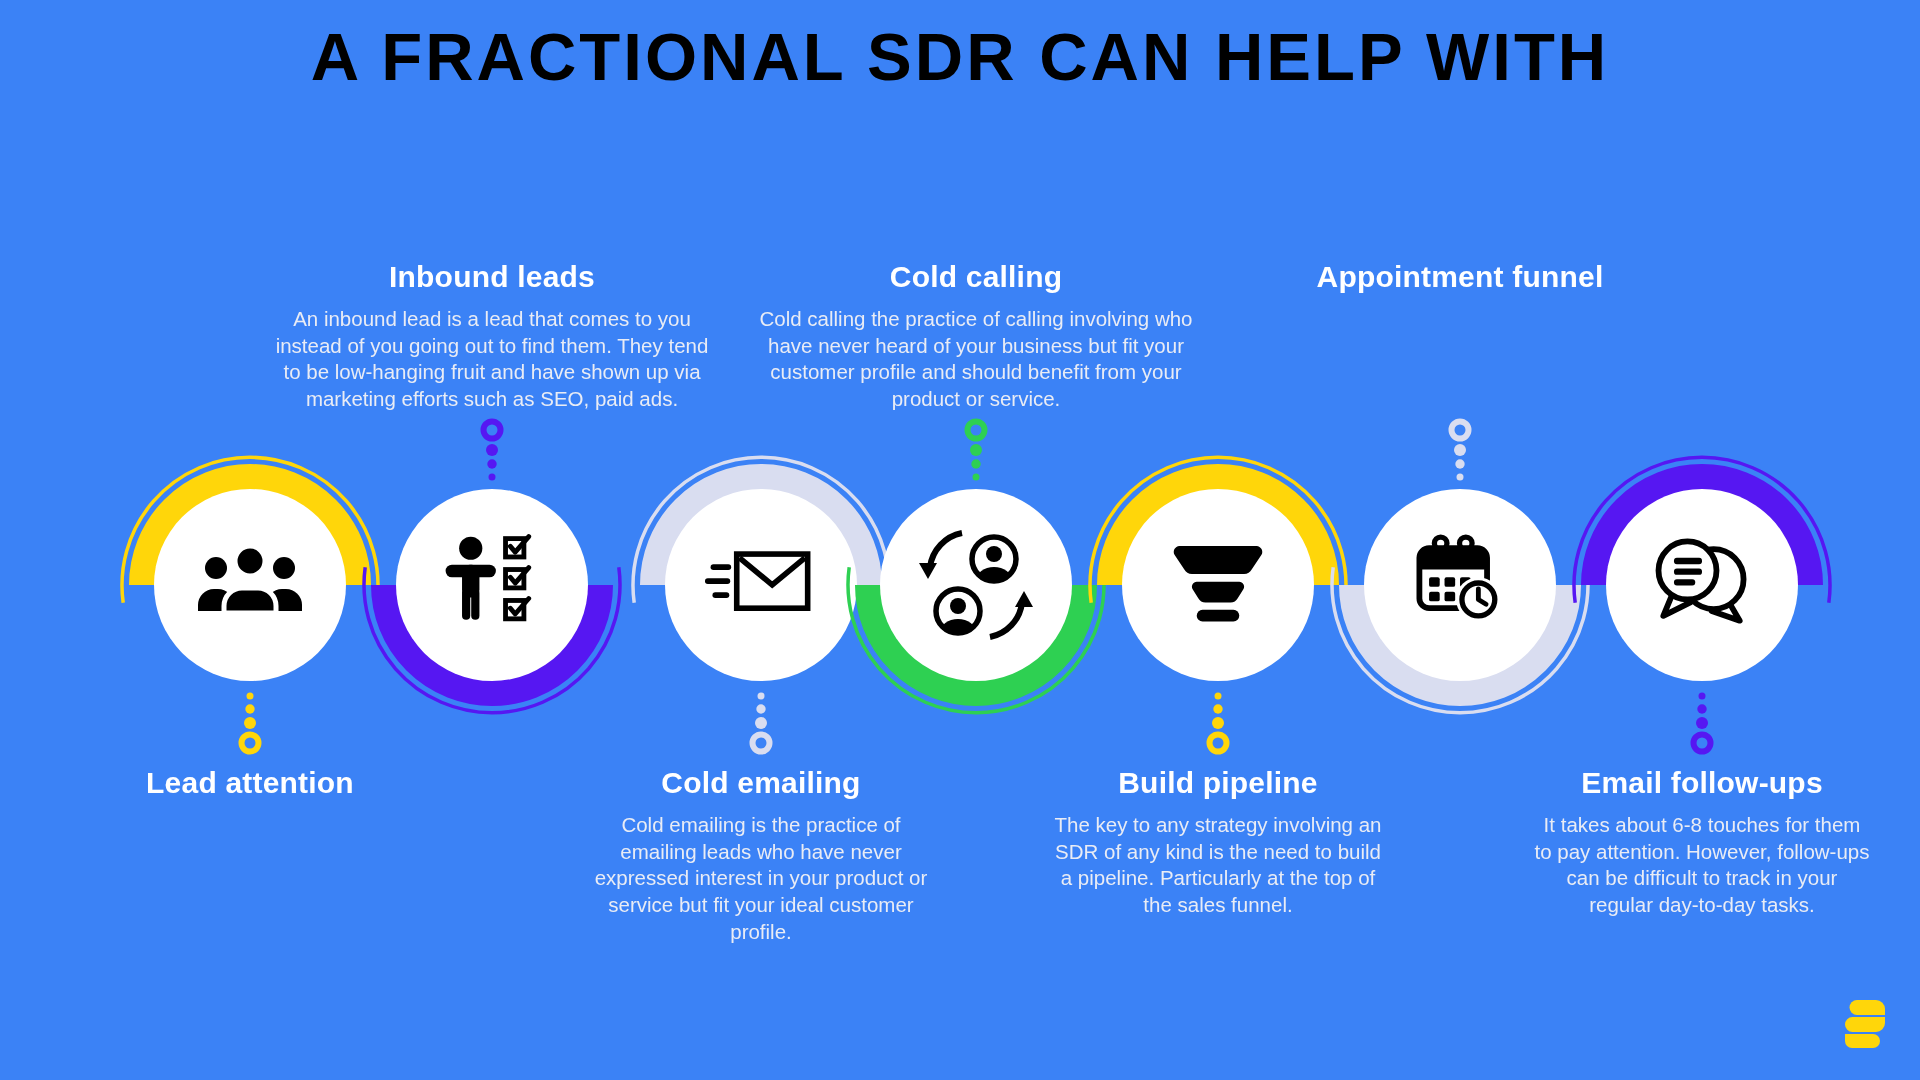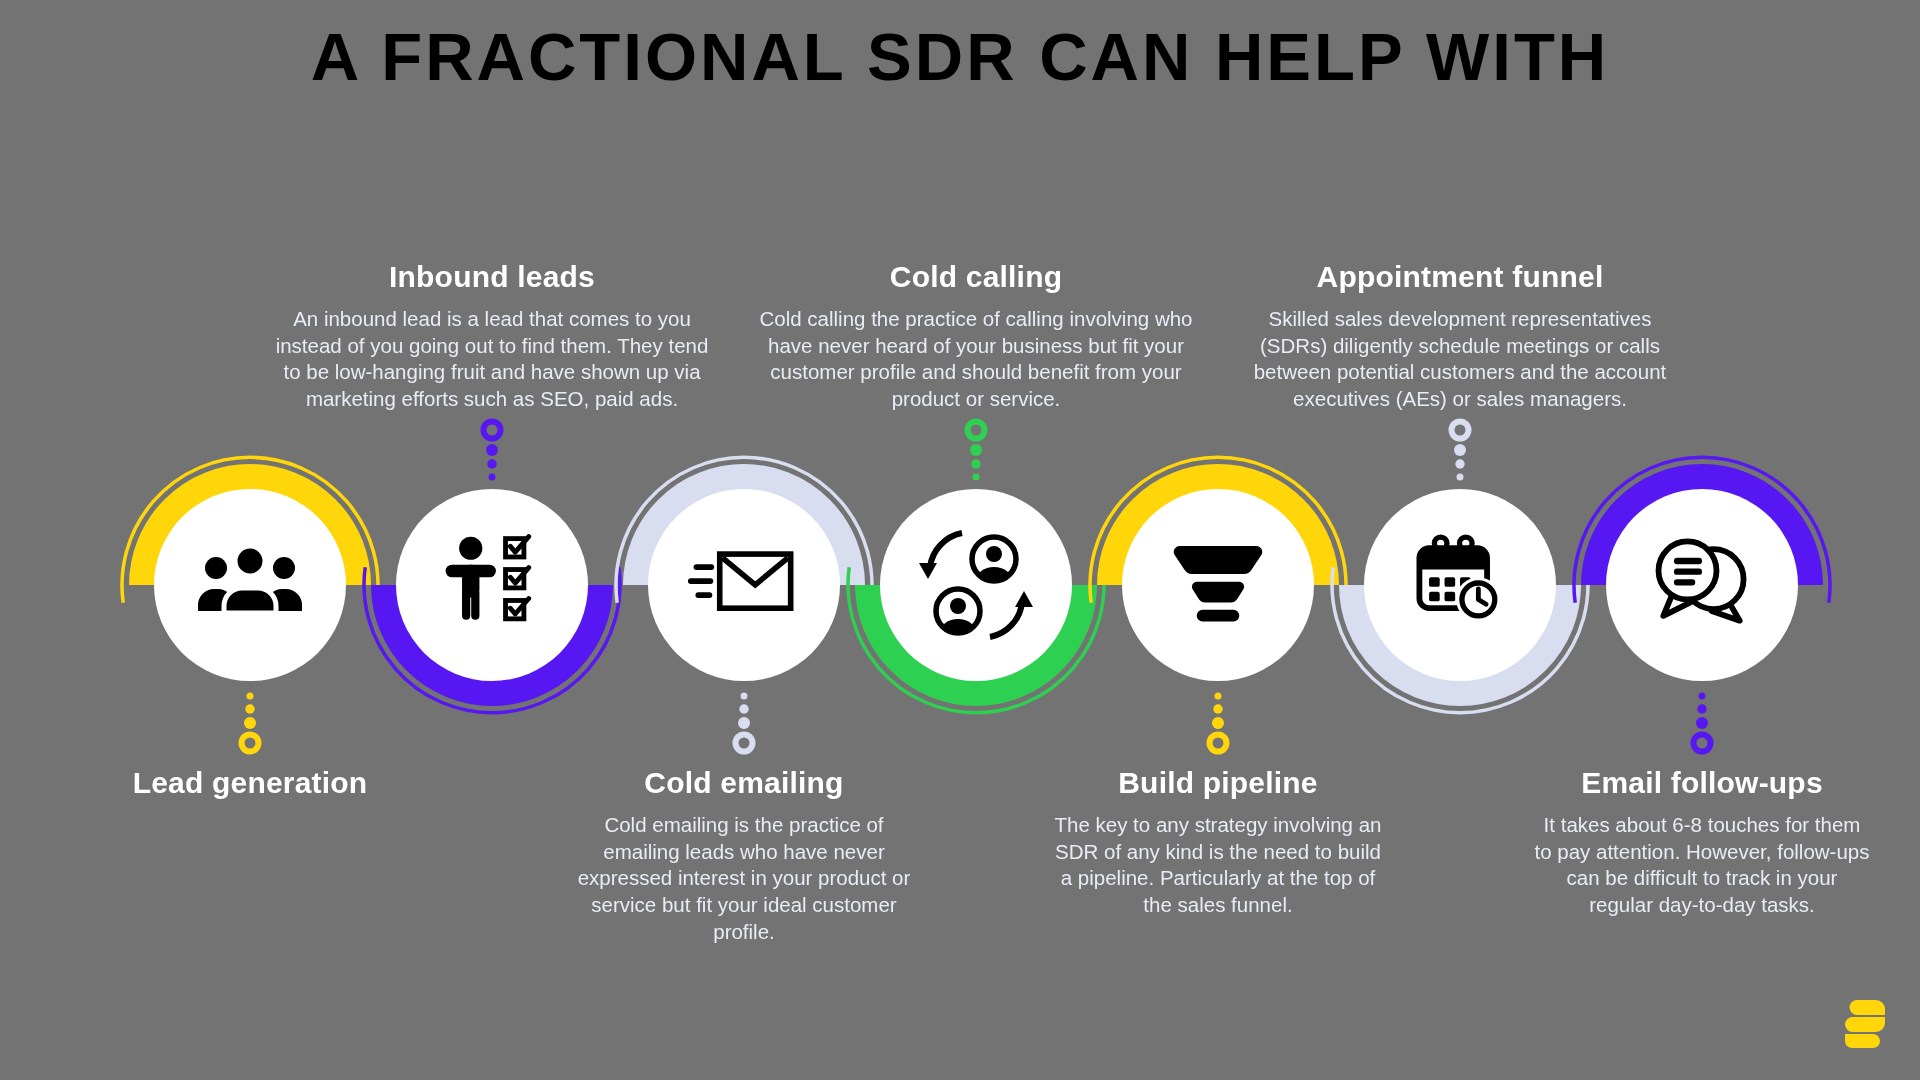--- a/index.html
+++ b/index.html
@@ -17,21 +17,21 @@
   .label{position:absolute;left:50%;transform:translateX(-50%);text-align:center;color:#fff;}
   .pos-top .label{top:250px;width:450px;}
   .pos-bottom .label{top:756px;width:336px;}
   .label h2{margin:10px 0 12px 0;font-size:30px;font-weight:700;letter-spacing:.2px;}
   .label p{margin:0;font-size:20.5px;line-height:1.3;color:#e9ecf5;font-weight:400;}
   .logo{position:absolute;left:1845px;top:1000px;}
 </style>
 </head>
 <body style="background: rgb(10, 14, 29);">
 
-<div class="stage" style="background: #737373;">
+<div class="stage" style="background: #3b82f6;">
 
   <svg width="0" height="0" style="position:absolute" aria-hidden="true">
     <defs>
       <symbol id="i-group" viewBox="0 0 120 120">
         <circle cx="26" cy="45" r="11"></circle>
         <path d="M8 88 v-6 a16 16 0 0 1 16-16 h4 a16 16 0 0 1 16 16 v6 z"></path>
         <circle cx="94" cy="45" r="11"></circle>
         <path d="M76 88 v-6 a16 16 0 0 1 16-16 h4 a16 16 0 0 1 16 16 v6 z"></path>
         <g stroke="#fff" stroke-width="5">
           <circle cx="60" cy="38" r="15"></circle>
@@ -128,21 +128,21 @@
       <circle cx="140" cy="140" r="96" fill="#fff"></circle>
       <use href="#i-group" x="80" y="78" width="120" height="120"></use>
     </svg>
     <svg class="connector bottom" width="40" height="80" viewBox="0 0 40 80">
       <circle cx="20" cy="10" r="3.5" fill="currentColor"></circle>
       <circle cx="20" cy="23" r="4.7" fill="currentColor"></circle>
       <circle cx="20" cy="37" r="6" fill="currentColor"></circle>
       <circle cx="20" cy="57" r="8.5" fill="none" stroke="currentColor" stroke-width="6"></circle>
     </svg>
     <div class="label">
-      <h2>Lead generation</h2>
+      <h2>Lead attention</h2>
     </div>
   </div>
 
   <div class="item pos-top" style="left: 352px; --accent: #5617f2;">
     <svg class="badge" width="280" height="280" viewBox="0 0 280 280">
       <path class="band" d="M32 140 A108 108 0 0 0 248 140"></path>
       <path class="thinring" d="M13.2 122.2 A128 128 0 1 0 266.8 122.2"></path>
       <circle cx="140" cy="140" r="96" fill="#fff"></circle>
       <use href="#i-person-check" x="82" y="82" width="116" height="116"></use>
     </svg>
@@ -151,21 +151,21 @@
       <circle cx="20" cy="38" r="6" fill="currentColor"></circle>
       <circle cx="20" cy="52" r="4.7" fill="currentColor"></circle>
       <circle cx="20" cy="65" r="3.5" fill="currentColor"></circle>
     </svg>
     <div class="label">
       <h2>Inbound leads</h2>
       <p>An inbound lead is a lead that comes to you instead of you going out to find them. They tend to be low-hanging fruit and have shown up via marketing efforts such as SEO, paid ads.</p>
     </div>
   </div>
 
-  <div class="item pos-bottom" style="left: 604px; --accent: #d9ddf0;">
+  <div class="item pos-bottom" style="left: 621px; --accent: #d9ddf0;">
     <svg class="badge" width="280" height="280" viewBox="0 0 280 280">
       <path class="band" d="M32 140 A108 108 0 0 1 248 140"></path>
       <path class="thinring" d="M13.2 157.8 A128 128 0 1 1 266.8 157.8"></path>
       <circle cx="140" cy="140" r="96" fill="#fff"></circle>
       <use href="#i-email" x="84" y="82" width="112" height="112"></use>
     </svg>
     <svg class="connector bottom" width="40" height="80" viewBox="0 0 40 80">
       <circle cx="20" cy="10" r="3.5" fill="currentColor"></circle>
       <circle cx="20" cy="23" r="4.7" fill="currentColor"></circle>
       <circle cx="20" cy="37" r="6" fill="currentColor"></circle>
@@ -223,21 +223,20 @@
       <use href="#i-cal-clock" x="82" y="80" width="116" height="116"></use>
     </svg>
     <svg class="connector top" width="40" height="80" viewBox="0 0 40 80">
       <circle cx="20" cy="18" r="8.5" fill="none" stroke="currentColor" stroke-width="6"></circle>
       <circle cx="20" cy="38" r="6" fill="currentColor"></circle>
       <circle cx="20" cy="52" r="4.7" fill="currentColor"></circle>
       <circle cx="20" cy="65" r="3.5" fill="currentColor"></circle>
     </svg>
     <div class="label">
       <h2>Appointment funnel</h2>
-      <p>Skilled sales development representatives (SDRs) diligently schedule meetings or calls between potential customers and the account executives (AEs) or sales managers.</p>
     </div>
   </div>
 
   <div class="item pos-bottom" style="left: 1562px; --accent: #5617f2;">
     <svg class="badge" width="280" height="280" viewBox="0 0 280 280">
       <path class="band" d="M32 140 A108 108 0 0 1 248 140"></path>
       <path class="thinring" d="M13.2 157.8 A128 128 0 1 1 266.8 157.8"></path>
       <circle cx="140" cy="140" r="96" fill="#fff"></circle>
       <use href="#i-chat" x="82" y="80" width="116" height="116"></use>
     </svg>

